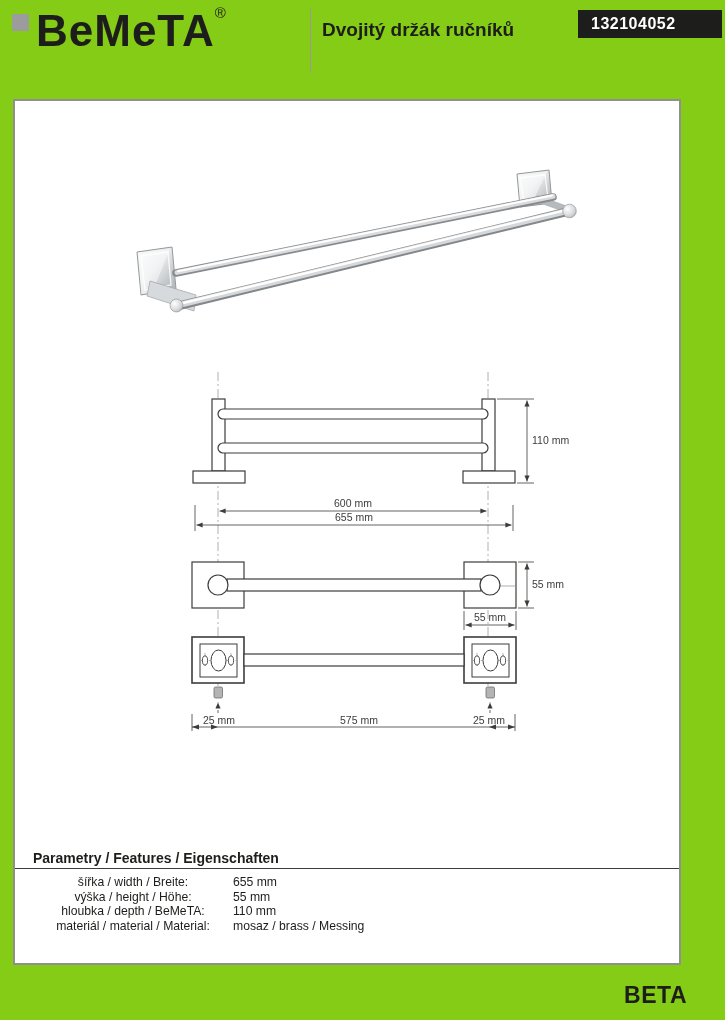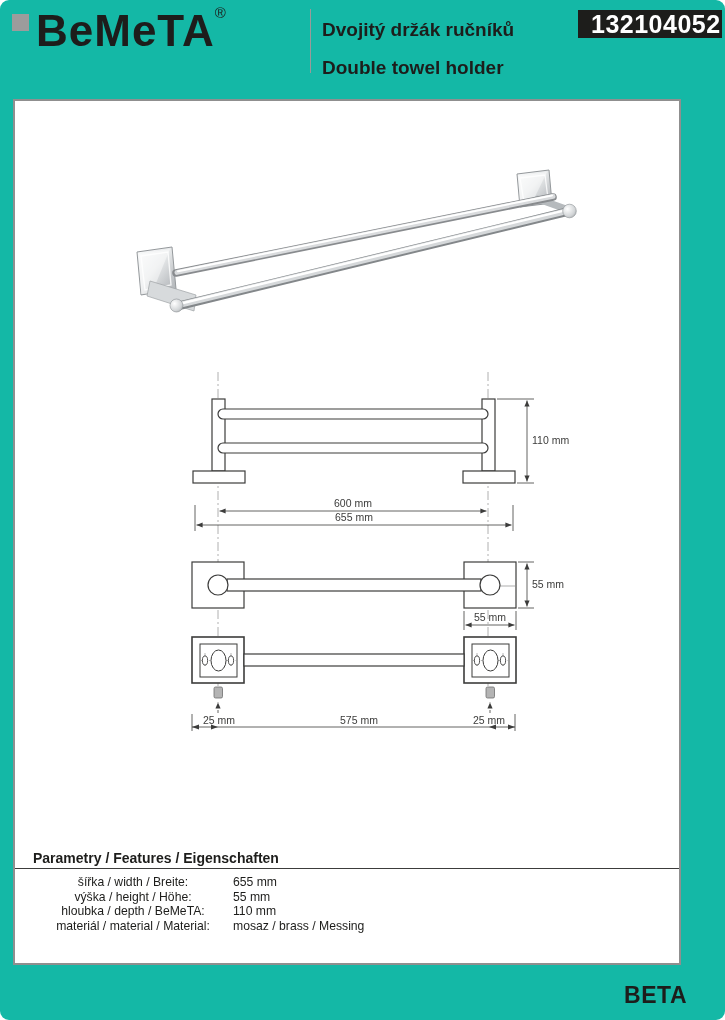--- a/index.html
+++ b/index.html
@@ -1,28 +1,28 @@
 <!DOCTYPE html>
 <html><head>
 <meta charset="utf-8">
 <style>
   html,body{margin:0;padding:0;background:#ffffff;}
-  #page{position:relative;width:725px;height:1020px;background:#14b8a6;overflow:hidden;
-        font-family:"Liberation Sans",sans-serif;color:#1d1d1b;border-radius:9px;}
+  #page{position:relative;width:725px;height:1020px;background:#84cc16;overflow:hidden;
+        font-family:"Liberation Sans",sans-serif;color:#1d1d1b;}
 
   
   .brand-mark{position:absolute;left:12px;top:14px;width:17px;height:17px;background:#9c9c9c;}
   .brand-text{position:absolute;left:36px;top:4px;font-size:44px;font-weight:700;
               letter-spacing:1px;color:#1d1d1b;}
   .brand-text sup{font-size:15px;font-weight:400;vertical-align:28px;letter-spacing:0;}
   .header-divider{position:absolute;left:310px;top:9px;width:1px;height:64px;background:#9a9a9a;}
   .titles{position:absolute;left:322px;top:6px;width:250px;}
   .title-line{font-size:19px;font-weight:700;line-height:27.5px;white-space:nowrap;color:#1d1d1b;margin-top:10px;}
   .code-badge{position:absolute;left:578px;top:10px;width:144px;height:28px;background:#1d1d1b;
-              color:#ffffff;font-size:25px;font-weight:700;line-height:28px;padding-left:13px;
+              color:#ffffff;font-size:16px;font-weight:700;line-height:28px;padding-left:13px;
               box-sizing:border-box;letter-spacing:0.5px;}
 
   
   .main-box{position:absolute;left:13px;top:99px;width:668px;height:866px;
             border:2px solid #8f8f8f;box-sizing:border-box;background:#ffffff;}
 
   
   #art{position:absolute;left:0;top:0;width:725px;height:1020px;}
 
   
@@ -41,21 +41,20 @@
 <body>
 
 <div id="page">
 
   <div>
     <div class="brand-mark"></div>
     <div class="brand-text"><span>BeMeTA</span><sup>®</sup></div>
     <div class="header-divider"></div>
     <div class="titles">
       <div class="title-line">Dvojitý držák ručníků</div>
-      <div class="title-line">Double towel holder</div>
     </div>
     <div class="code-badge">132104052</div>
   </div>
 
   <div class="main-box"></div>
 
   <svg id="art" viewBox="0 0 725 1020" xmlns="http://www.w3.org/2000/svg">
     <defs>
       <marker id="ar" viewBox="0 0 10 10" refX="9" refY="5" markerWidth="8.5" markerHeight="8.5" orient="auto-start-reverse">
         <path d="M0,1.2 L9,5 L0,8.8 z" fill="#3c3c3b"></path>

